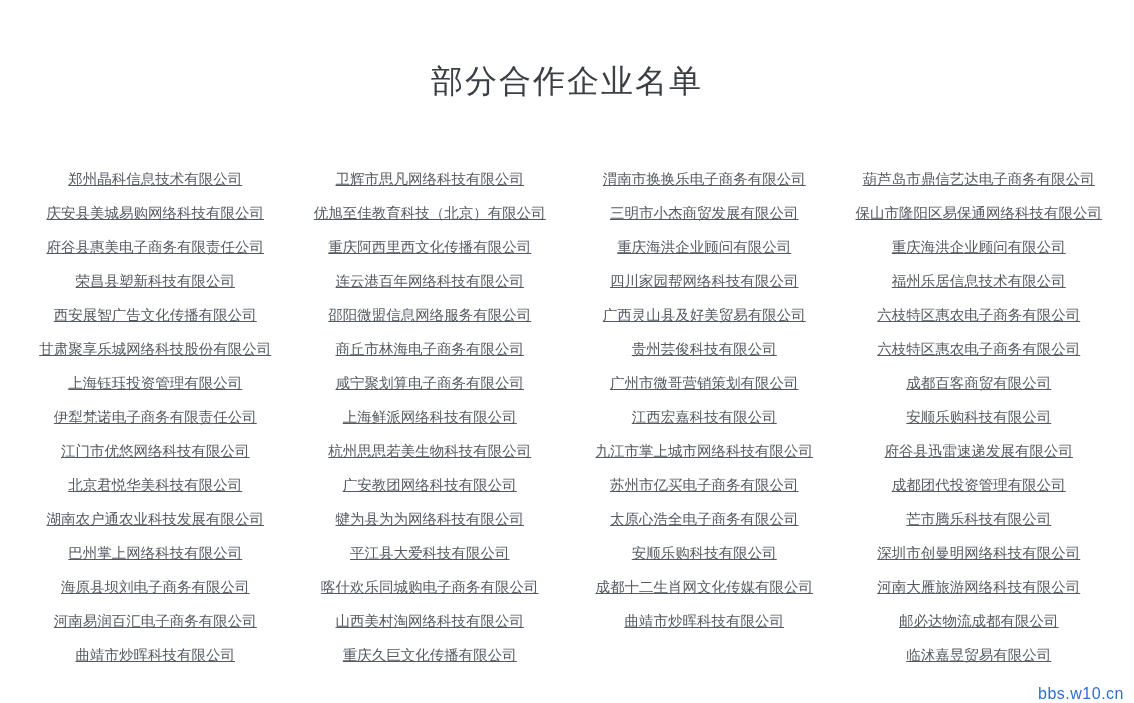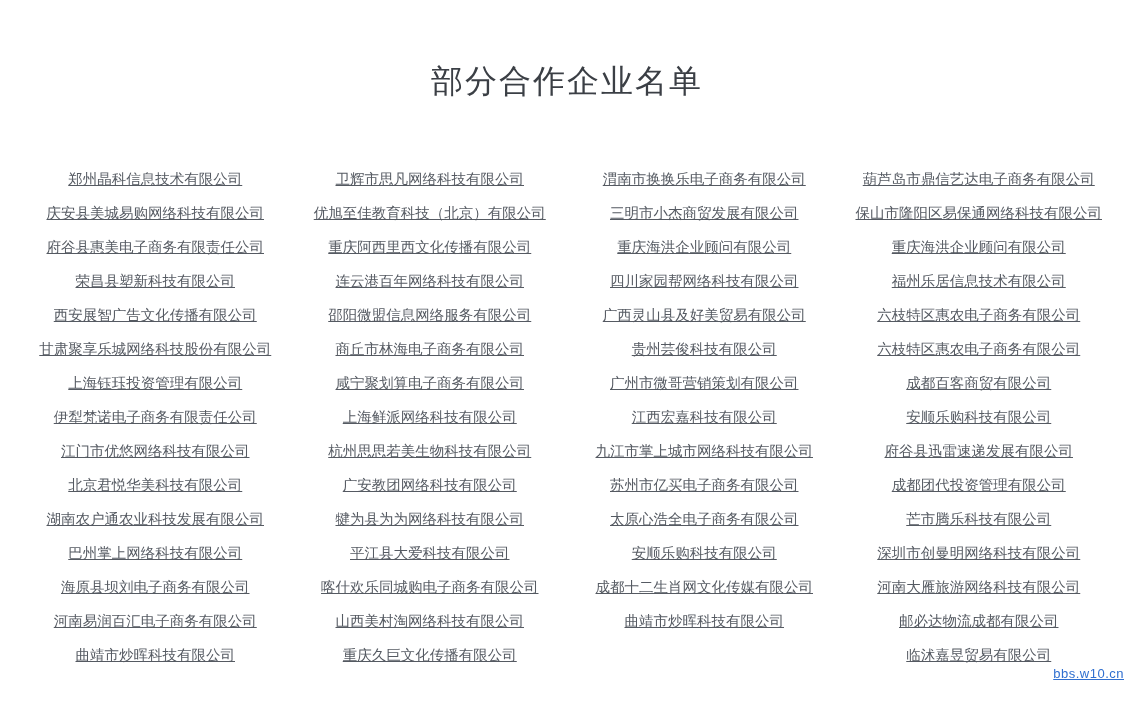--- a/index.html
+++ b/index.html
@@ -43,26 +43,25 @@
     line-height: 34px;
     color: #555a62;
     text-decoration: underline;
     text-align: center;
     white-space: nowrap;
     cursor: pointer;
   }
   .watermark {
     position: absolute;
     right: 10px;
-    bottom: 22px;
-    font-size: 13px;
+    bottom: 0;
+    font-size: 16px;
     color: #2f6fd0;
     font-family: "Liberation Sans", "DejaVu Sans", sans-serif;
     letter-spacing: 0.5px;
-    text-decoration: underline;
   }
 </style>
 </head>
 <body>
 
 <h1 class="page-title">部分合作企业名单</h1>
 
 <div class="company-grid">
 
   <div class="col">

